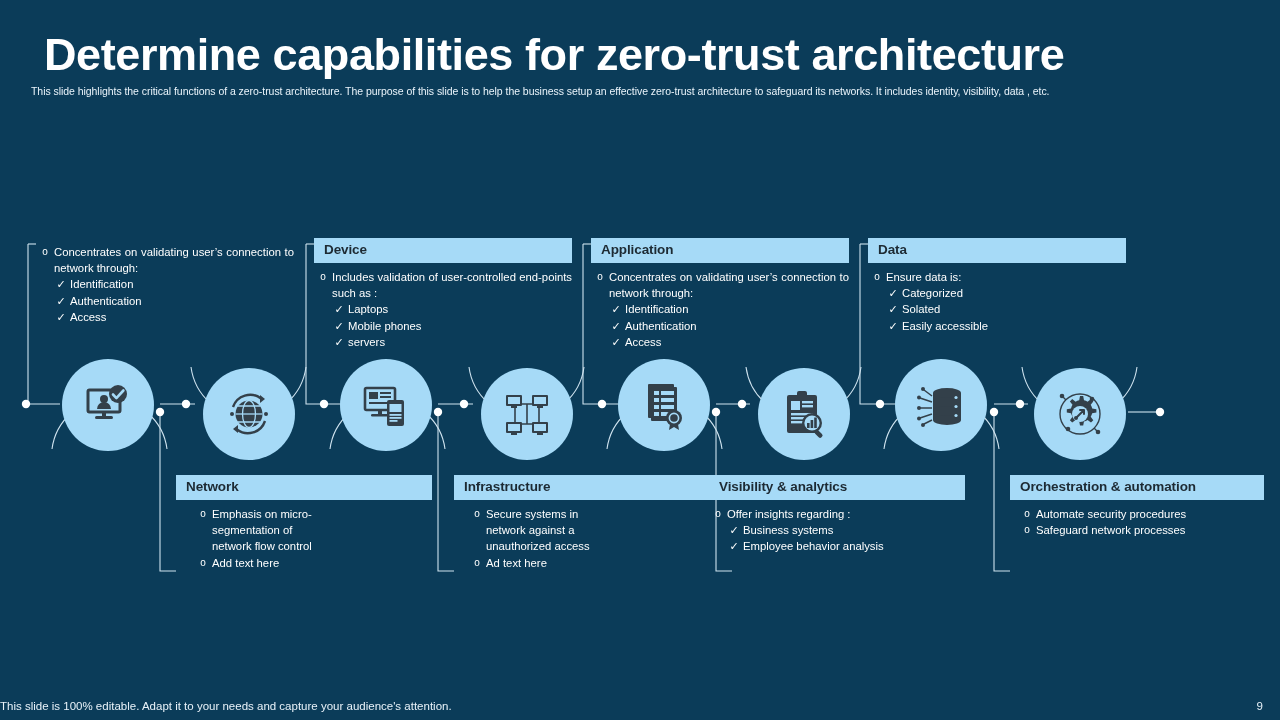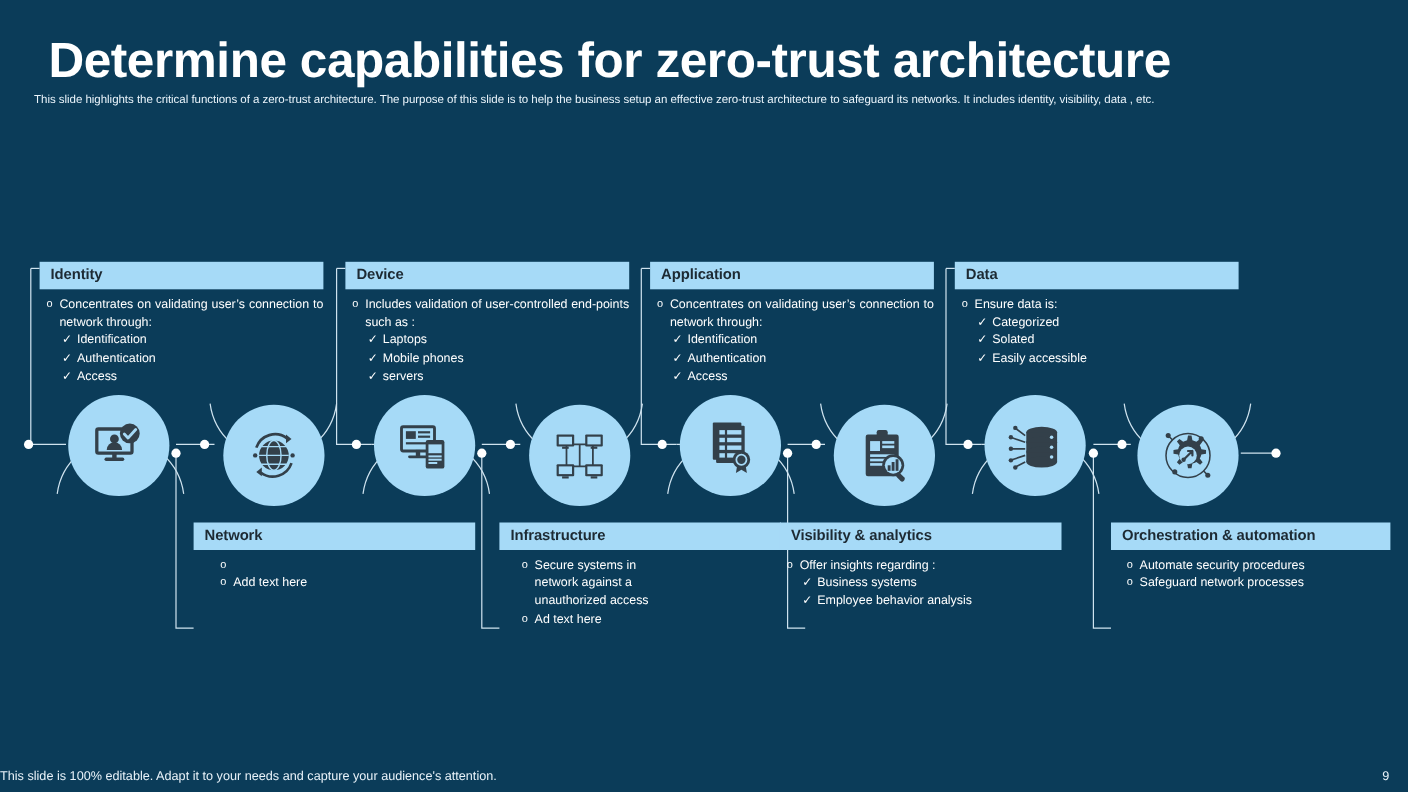--- a/index.html
+++ b/index.html
@@ -295,21 +295,20 @@
           <circle cx="37" cy="10" r="2.3"></circle>
         <path d="M25 7 l3.2 0 l.8 4.2 a14 14 0 0 1 3.6 1.5 l3.4-2.6 l2.3 2.3 l-2.6 3.4 a14 14 0 0 1 1.5 3.6 l4.2 .8 l0 3.2 l-4.2 .8 a14 14 0 0 1 -1.5 3.6 l2.6 3.4 l-2.3 2.3 l-3.4-2.6 a14 14 0 0 1 -3.6 1.5 l-.8 4.2 l-3.2 0 l-.8-4.2 a14 14 0 0 1 -3.6-1.5 l-3.4 2.6 l-2.3-2.3 l2.6-3.4 a14 14 0 0 1 -1.5-3.6 l-4.2-.8 l0-3.2 l4.2-.8 a14 14 0 0 1 1.5-3.6 l-2.6-3.4 l2.3-2.3 l3.4 2.6 a14 14 0 0 1 3.6-1.5z"></path>
         <circle cx="25" cy="25" r="8" fill="#a6daf7"></circle>
         <path d="M21 29 l8-8 M29 21 l0 4 M29 21 l-4 0" stroke="#33404a" stroke-width="2" fill="none" stroke-linecap="round"></path>
         <circle cx="21" cy="29" r="2" fill="#33404a"></circle>
       </svg>
     </span>
   </div>
 
   <div class="card" style="left:36px;top:238px;width:258px;">
-    <div class="card-head">Identity</div>
     <div class="card-body">
       <div class="li justify">
         <span class="bl">o</span>
         <span class="tx">Concentrates on  validating  user’s connection to network through:</span>
       </div>
       <div class="li sub">
         <span class="bl">✓</span>
         <span class="tx">Identification</span>
       </div>
       <div class="li sub">
@@ -387,20 +386,21 @@
         <span class="tx">Easily accessible</span>
       </div>
     </div>
   </div>
 
   <div class="card" style="left:176px;top:475px;width:256px;">
     <div class="card-head">Network</div>
     <div class="card-body" style="padding-left:18px;width:126px;">
       <div class="li">
         <span class="bl">o</span>
+        <span class="tx">Emphasis on micro-segmentation  of network flow control</span>
       </div>
       <div class="li">
         <span class="bl">o</span>
         <span class="tx">Add text here</span>
       </div>
     </div>
   </div>
 
   <div class="card" style="left:454px;top:475px;width:256px;">
     <div class="card-head">Infrastructure</div>

